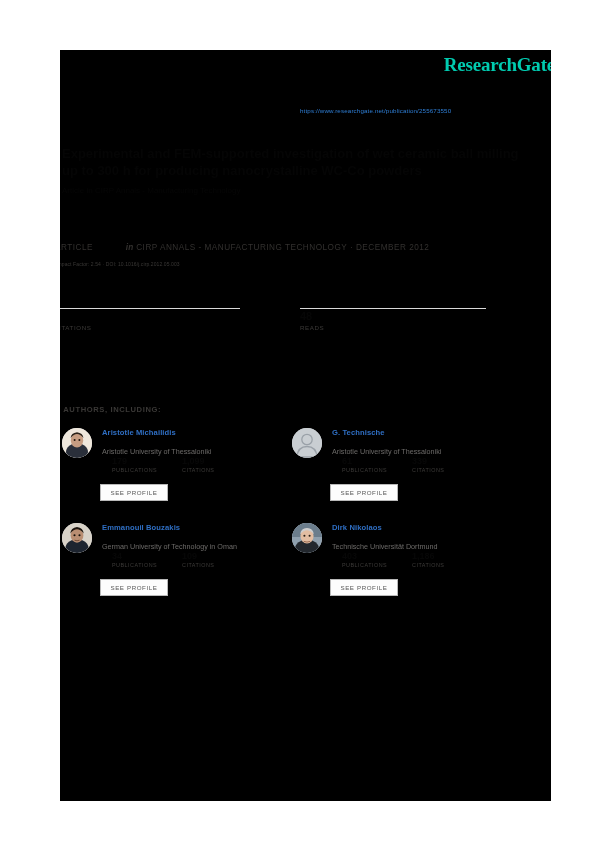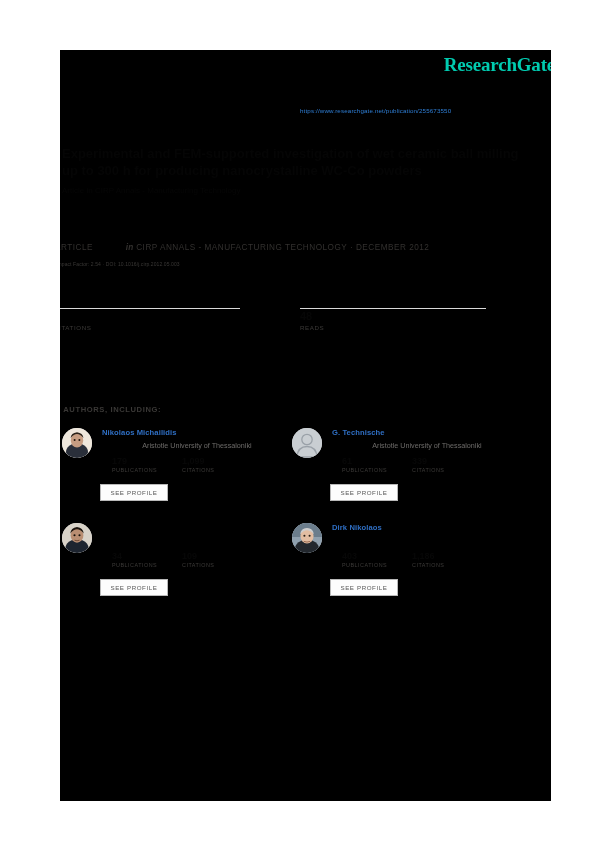--- a/index.html
+++ b/index.html
@@ -189,23 +189,22 @@
     font-weight: bold;
     color: #2f6fc4;
     letter-spacing: 0.1px;
     line-height: 10px;
     white-space: nowrap;
   }
   .author-inst {
     font-size: 7.2px;
     color: #6d6b69;
     line-height: 11px;
-    margin-top: 2px;
-    white-space: nowrap;
-    text-align: center;
+    margin-top: 8px;
+    white-space: nowrap;
   }
 
   .stats {
     position: absolute;
     left: 50px;
     top: 28px;
     width: 180px;
   }
   .stat {
     position: absolute;
@@ -288,21 +287,21 @@
           <svg viewBox="0 0 30 30">
             <rect width="30" height="30" fill="#efe7dc"></rect>
             <ellipse cx="15" cy="24" rx="11" ry="9" fill="#2a2f3a"></ellipse>
             <ellipse cx="15" cy="12.5" rx="6.2" ry="7" fill="#c79d82"></ellipse>
             <path d="M8.6 10 Q15 2 21.4 10 Q21 5 15 4.2 Q9 5 8.6 10 Z" fill="#2b2119"></path>
             <ellipse cx="12.6" cy="12" rx="1" ry="0.9" fill="#23170f"></ellipse>
             <ellipse cx="17.4" cy="12" rx="1" ry="0.9" fill="#23170f"></ellipse>
           </svg>
         </div>
         <div class="author-body">
-          <div class="author-name">Nikolaos Michailidis</div>
+          <div class="author-name">Aristotle Michailidis</div>
           <div class="author-inst">Aristotle University of Thessaloniki</div>
         </div>
         <div class="stats">
           <div class="stat s0">
             <div class="num">179</div>
             <div class="cap">PUBLICATIONS</div>
           </div>
           <div class="stat s1">
             <div class="num">1,099</div>
             <div class="cap">CITATIONS</div>
@@ -340,20 +339,24 @@
         <div class="avatar">
           <svg viewBox="0 0 30 30">
             <rect width="30" height="30" fill="#d8d2c8"></rect>
             <ellipse cx="15" cy="25" rx="11.5" ry="9" fill="#1d242f"></ellipse>
             <ellipse cx="15" cy="12.5" rx="6.4" ry="7.2" fill="#b98e72"></ellipse>
             <path d="M8.3 10.5 Q15 2.2 21.7 10.5 Q21.2 4.6 15 3.9 Q8.8 4.6 8.3 10.5 Z" fill="#1a120c"></path>
             <ellipse cx="12.5" cy="12.2" rx="1.05" ry="0.95" fill="#15100a"></ellipse>
             <ellipse cx="17.5" cy="12.2" rx="1.05" ry="0.95" fill="#15100a"></ellipse>
             <path d="M12.5 17.2 Q15 18.4 17.5 17.2" stroke="#5d3a28" stroke-width="0.8" fill="none"></path>
           </svg>
+        </div>
+        <div class="author-body">
+          <div class="author-name">Emmanouil Bouzakis</div>
+          <div class="author-inst">German University of Technology in Oman</div>
         </div>
         <div class="stats">
           <div class="stat s0">
             <div class="num">34</div>
             <div class="cap">PUBLICATIONS</div>
           </div>
           <div class="stat s1">
             <div class="num">109</div>
             <div class="cap">CITATIONS</div>
           </div>
@@ -369,20 +372,21 @@
             <ellipse cx="15" cy="26" rx="12" ry="9.5" fill="#23282e"></ellipse>
             <ellipse cx="15" cy="13" rx="6.6" ry="7.4" fill="#e2bda2"></ellipse>
             <path d="M8.2 11.2 Q15 3.4 21.8 11.2 Q21.4 5.6 15 5 Q8.6 5.6 8.2 11.2 Z" fill="#cfcfcf"></path>
             <ellipse cx="12.4" cy="12.8" rx="1.05" ry="0.95" fill="#2a2118"></ellipse>
             <ellipse cx="17.6" cy="12.8" rx="1.05" ry="0.95" fill="#2a2118"></ellipse>
             <path d="M11.8 18.4 Q15 19.8 18.2 18.4" stroke="#8a5a42" stroke-width="0.85" fill="none"></path>
           </svg>
         </div>
         <div class="author-body">
           <div class="author-name">Dirk Nikolaos</div>
+          <div class="author-inst">Technische Universität Dortmund</div>
         </div>
         <div class="stats">
           <div class="stat s0">
             <div class="num">403</div>
             <div class="cap">PUBLICATIONS</div>
           </div>
           <div class="stat s1">
             <div class="num">1,186</div>
             <div class="cap">CITATIONS</div>
           </div>

